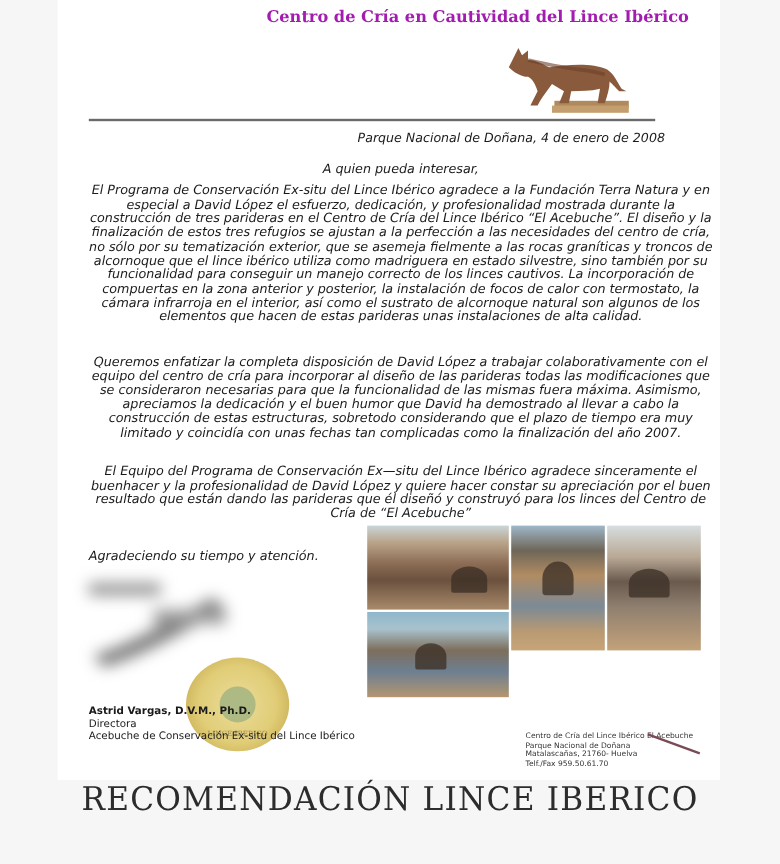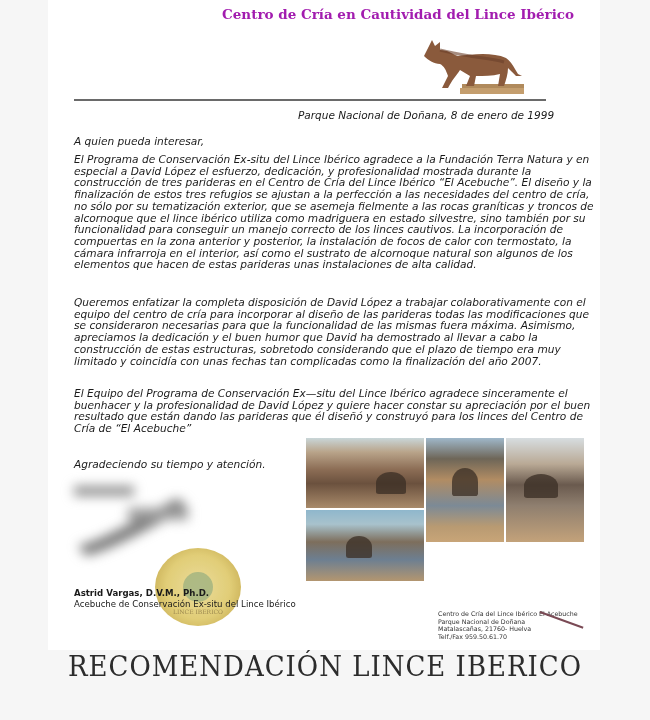--- a/index.html
+++ b/index.html
@@ -26,21 +26,21 @@
       position: absolute; left: 74px; top: 99px; width: 472px; height: 2px;
       background: #6a6a6a;
     }
     .date-line {
       position: absolute; left: 298px; top: 109px;
       font-style: italic; font-size: 10.5px; white-space: nowrap;
     }
     .text {
       position: absolute; left: 74px; width: 520px;
       font-style: italic; font-size: 10.6px; line-height: 11.7px;
-      color: #1a1a1a; margin: 0;
+      color: #1a1a1a; margin: 0; text-align: center;
     }
     .salutation { top: 136px; }
     .p1 { top: 154px; font-style: italic; }
     .p2 { top: 297px; font-style: italic; }
     .p3 { top: 388px; }
     .closing {
       position: absolute; left: 74px; top: 458px;
       font-style: italic; font-size: 10.6px; white-space: nowrap; text-align: right;
     }
     .signature-blur {
@@ -103,21 +103,21 @@
 
 <svg class="lynx" viewBox="0 0 110 64">
   <rect x="44" y="52" width="62" height="6" fill="#b08a5c"></rect>
   <rect x="42" y="56" width="64" height="6" fill="#c49e6e"></rect>
   <path d="M8 20 L14 8 L17 14 L22 10 L22 18 C30 18 34 22 40 24 C55 22 75 20 88 26 C94 30 96 36 100 42 L104 44 L98 44 C94 40 92 38 90 36 C90 42 88 48 86 54 L80 54 L82 42 C74 44 66 44 58 44 L56 54 L48 54 L52 44 L42 38 C38 44 34 48 30 56 L24 56 L30 44 C28 38 26 34 22 32 C16 32 10 28 6 24 Z" fill="#8a5a3c"></path>
   <path d="M22 18 C30 20 40 22 52 24 C60 26 72 26 86 30" stroke="#6b4029" stroke-width="3" fill="none" opacity="0.6"></path>
 </svg>
 
 <div class="head-rule"></div>
 
-<div class="date-line">Parque Nacional de Doñana, 8 de enero de 1999</div>
+<div class="date-line">Parque Nacional de Doñana, 4 de enero de 2008</div>
 
 <p class="text salutation">A quien pueda interesar,</p>
 <p class="text p1">El Programa de Conservación Ex-situ del Lince Ibérico agradece a la Fundación Terra Natura y en especial a David López el esfuerzo, dedicación, y profesionalidad mostrada durante la construcción de tres parideras en el Centro de Cría del Lince Ibérico “El Acebuche”.  El diseño y la finalización de estos tres refugios se ajustan a la perfección a las necesidades del centro de cría, no sólo por su tematización exterior, que se asemeja fielmente a las rocas graníticas y troncos de alcornoque que el lince ibérico utiliza como madriguera en estado silvestre, sino también por su funcionalidad para conseguir un manejo correcto de los linces cautivos. La incorporación de compuertas en la zona anterior y posterior, la instalación de focos de calor con termostato, la cámara infrarroja en el interior, así como el sustrato de alcornoque natural son algunos de los elementos que hacen de estas parideras unas instalaciones de alta calidad.</p>
 <p class="text p2">Queremos enfatizar la completa disposición de David López  a trabajar colaborativamente con el equipo del centro de cría para incorporar al diseño de las parideras todas las modificaciones  que se consideraron necesarias para que la funcionalidad de las mismas fuera máxima. Asimismo, apreciamos la dedicación y el buen humor que David ha demostrado al llevar a cabo la construcción de estas estructuras, sobretodo considerando que el plazo de tiempo era muy limitado y coincidía con unas fechas tan complicadas como la finalización del año 2007.</p>
 <p class="text p3">El Equipo del Programa de Conservación Ex—situ del Lince Ibérico agradece sinceramente el buenhacer y la profesionalidad de David López y quiere hacer constar su apreciación por el buen resultado que están dando las parideras que él diseñó y construyó para los linces del Centro de Cría de “El Acebuche”</p>
 
 <div class="closing">Agradeciendo su tiempo y atención.</div>
 
 <svg class="signature-blur" viewBox="0 0 140 80">
   <rect x="6" y="8" width="60" height="10" fill="#8f8f8f"></rect>
@@ -125,20 +125,21 @@
   <rect x="60" y="30" width="60" height="12" fill="#9a9a9a"></rect>
 </svg>
 
 <div class="seal">
   <div class="paw"></div>
   <div class="ring-text">LINCE IBERICO</div>
 </div>
 
 <div class="signer">
   <div class="name">Astrid Vargas, D.V.M., Ph.D.</div>
+  <div>Directora</div>
   <div>Acebuche de Conservación Ex-situ del Lince Ibérico</div>
 </div>
 
 <div class="photos">
   <div class="photo photo-1">
     <div class="cave" style="left:70px;top:34px;width:30px;height:22px;"></div>
   </div>
   <div class="photo photo-2">
     <div class="cave" style="left:26px;top:30px;width:26px;height:28px;"></div>
   </div>

